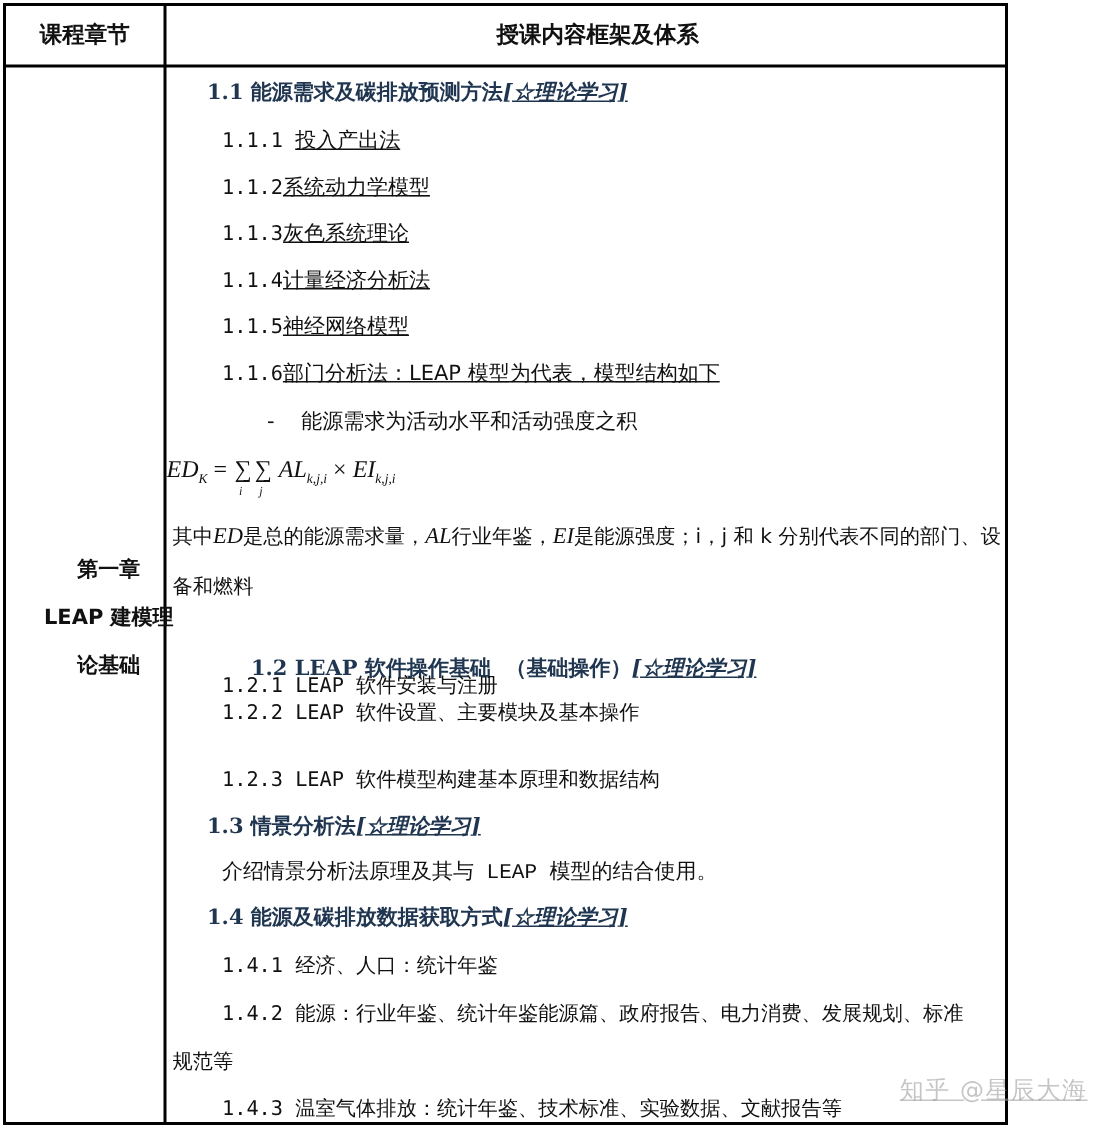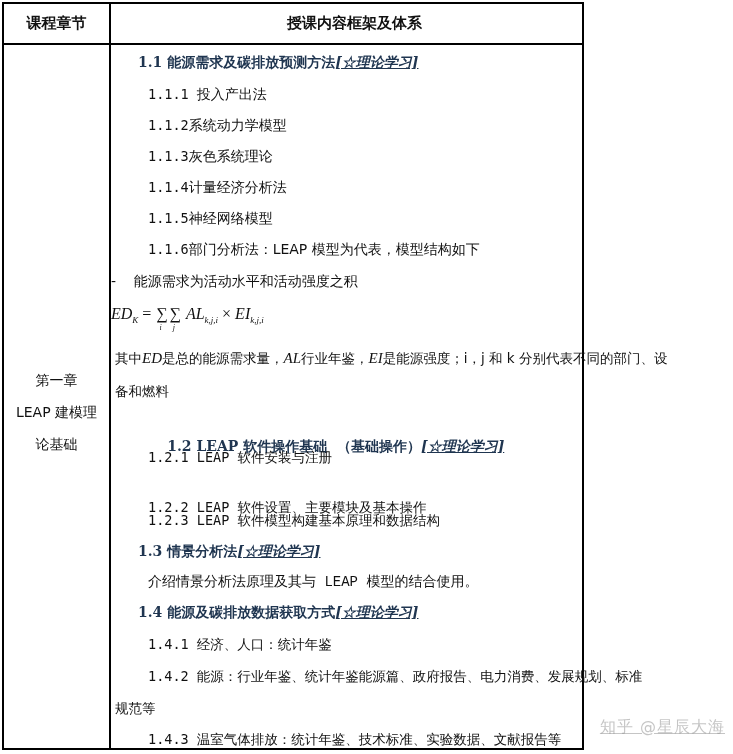--- a/index.html
+++ b/index.html
@@ -1,37 +1,37 @@
 <!DOCTYPE html>
 <html><head>
 <meta charset="utf-8">
 <style>
   html, body { margin: 0; padding: 0; background: #ffffff; }
   body { width: 733px; height: 754px; position: relative; overflow: hidden;
          font-family: "DejaVu Sans", "Liberation Sans", sans-serif; color: #111; }
-  .tbl { position: absolute; left: 2px; top: 2px; width: 582px; height: 748px;
+  .tbl { position: absolute; left: 2px; top: 2px; width: 670px; height: 748px;
          border: 2px solid #000; box-sizing: border-box; }
   .hdr-line { position: absolute; left: 0; right: 0; top: 39px; height: 2px; background: #000; }
   .col-line { position: absolute; top: 0; bottom: 0; left: 105px; width: 2px; background: #000; }
   .hdr-left { position: absolute; left: 0; top: 0; width: 105px; height: 39px;
               display: flex; align-items: center; justify-content: center;
               font-weight: bold; font-size: 15px; }
   .hdr-right { position: absolute; left: 107px; right: 0; top: 0; height: 39px;
                display: flex; align-items: center; justify-content: center;
                font-weight: bold; font-size: 15px; margin-left: 16px; }
-  .chapter { position: absolute; left: 0; top: 41px; width: 105px; bottom: 0;
+  .chapter { position: absolute; left: 16px; top: 41px; width: 105px; bottom: 0;
              display: flex; flex-direction: column; align-items: center; justify-content: center;
-             font-weight: normal; font-size: 14px; line-height: 32px; padding-top: 30px; box-sizing: border-box; }
+             font-weight: bold; font-size: 14px; line-height: 32px; padding-top: 30px; box-sizing: border-box; }
   .content { position: absolute; left: 107px; right: 0; top: 41px; bottom: 0; }
   .line { position: absolute; left: 0; right: 0; font-size: 14px; white-space: nowrap; line-height: 20px; }
   .h2 { font-family: "DejaVu Serif", "Liberation Serif", serif; font-weight: bold; color: #1f3550; padding-left: 7px; margin-left: 20px; }
   .tag { font-style: italic; text-decoration: underline; color: #1f3550; }
   .l3 { padding-left: 37px; font-family: "DejaVu Sans Mono", "Liberation Mono", monospace; font-size: 13.5px; }
-  .l3 .cn { font-family: "DejaVu Sans", "Liberation Sans", sans-serif; font-size: 14px; }
-  .dash { }
+  .l3 .cn { font-family: "DejaVu Sans", "Liberation Sans", sans-serif; font-size: 14px; text-decoration: underline; }
+  .dash { padding-left: 67px; }
   .para { padding-left: 4px; font-size: 13.5px; }
   .indent { padding-left: 37px; font-family: Liberation Mono, monospace; }
   .mathvar { font-family: "Liberation Serif", "DejaVu Serif", serif; font-style: italic; font-size: 15px; }
   .formula { font-family: "Liberation Serif", "DejaVu Serif", serif; font-style: italic; font-size: 16px; }
   .formula sub { font-size: 9px; }
   .sigma { font-style: normal; display: inline-block; position: relative; margin: 0 1px; }
   .sigma .lim { position: absolute; left: 3px; top: 14px; font-size: 8px; font-style: italic; }
   .watermark { position: absolute; right: 8px; bottom: 16px; font-size: 16px; color: rgba(150,150,150,0.55); letter-spacing: 1px; text-decoration: underline; }
 </style>
 </head>
@@ -86,21 +86,21 @@
 
     <div class="line para" style="top:303px">
       <span>其中</span><span class="mathvar">ED</span><span>是总的能源需求量，</span><span class="mathvar">AL</span><span>行业年鉴，</span><span class="mathvar">EI</span><span>是能源强度；i，j 和 k 分别代表不同的部门、设</span>
     </div>
     <div class="line para" style="top:336px">备和燃料</div>
 
     <div class="line h2" style="top:371px; white-space:pre">
       <span>1.2 LEAP 软件操作基础  （基础操作）</span><span class="tag">[☆理论学习]</span>
     </div>
     <div class="line l3" style="top:402px">1.2.1 LEAP 软件安装与注册</div>
-    <div class="line l3" style="top:452px">1.2.2 LEAP 软件设置、主要模块及基本操作</div>
+    <div class="line l3" style="top:420px">1.2.2 LEAP 软件设置、主要模块及基本操作</div>
     <div class="line l3" style="top:465px">1.2.3 LEAP 软件模型构建基本原理和数据结构</div>
 
     <div class="line h2" style="top:496px">
       <span>1.3 情景分析法</span><span class="tag">[☆理论学习]</span>
     </div>
     <div class="line indent" style="top:527px; font-size:14px">介绍情景分析法原理及其与 LEAP 模型的结合使用。</div>
 
     <div class="line h2" style="top:557px">
       <span>1.4 能源及碳排放数据获取方式</span><span class="tag">[☆理论学习]</span>
     </div>

